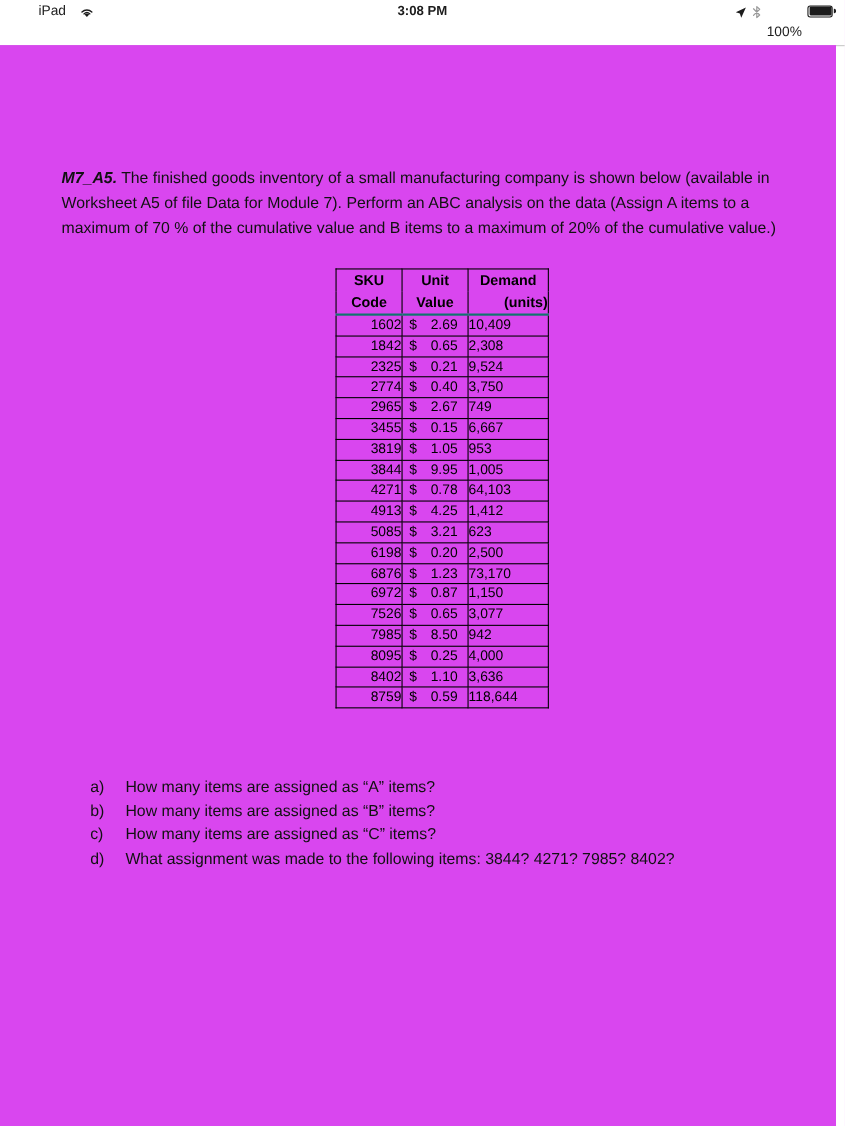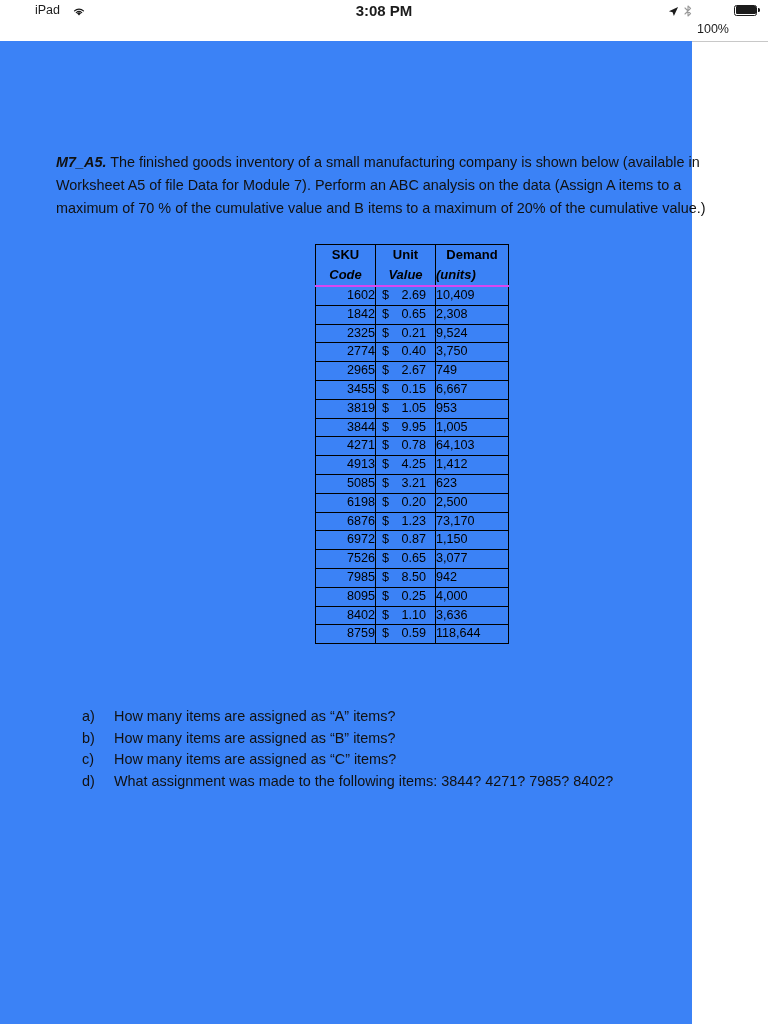--- a/index.html
+++ b/index.html
@@ -12,21 +12,21 @@
     -webkit-font-smoothing: antialiased;
   }
   .page { position: relative; width: 768px; height: 1024px; overflow: hidden; }
 
   
   .statusbar {
     position: absolute; top: 0; left: 0; width: 768px; height: 20px;
     display: flex; align-items: center; font-size: 12.5px; color: #1c1c1c;
   }
   .sb-left { position: absolute; left: 10px; display: flex; align-items: center; gap: 12px; padding-left: 25px; }
-  .sb-center { position: absolute; left: 0; width: 768px; text-align: center; font-weight: bold; font-size: 15px; }
+  .sb-center { position: absolute; left: 0; width: 768px; text-align: center; font-weight: bold; font-size: 12px; }
   .sb-right { position: absolute; right: 8px; display: flex; align-items: center; gap: 5px; }
   .sb-device { font-size: 12.5px; }
   .sb-pct { font-size: 12.5px; margin-top: 38px; }
 
   .wifi-icon { display: inline-block; width: 14px; height: 11px; position: relative; top: 1px; }
   .loc-icon { display: inline-block; width: 11px; height: 11px; position: relative; top: 1px; }
   .bt-icon  { display: inline-block; width: 8px; height: 12px; position: relative; top: 1px; }
 
   .battery { display: inline-block; width: 26px; height: 11px; position: relative; }
   .battery .shell {
@@ -48,31 +48,31 @@
     display: flex; align-items: center; justify-content: center; gap: 5px;
     font-size: 12.5px; color: #222;
   }
   .lock-icon { display: inline-block; width: 8px; height: 11px; position: relative; top: 1px; }
   .sep-line {
     position: absolute; top: 41px; left: 0; width: 768px; height: 1px;
     background: #c8c8c8;
   }
 
   
-  .doc { position: absolute; top: 41px; left: 0; width: 692px; height: 983px; background: #3b82f6; }
+  .doc { position: absolute; top: 41px; left: 0; width: 760px; height: 983px; background: #d946ef; }
 
   .prompt {
     position: absolute; left: 56px; top: 96px; width: 662px;
     font-size: 14.4px; line-height: 23px; color: #111;
     text-align: left;
   }
   .prompt .tag { font-weight: bold; font-style: italic; }
 
   
-  .tbl-wrap { position: absolute; left: 315px; top: 203px; border-radius: 17px; }
+  .tbl-wrap { position: absolute; left: 305px; top: 203px; border-radius: 17px; }
   table.data {
     border-collapse: collapse;
     font-size: 12.6px;
     color: #000;
   }
   table.data td, table.data th {
     border: 1px solid #000;
     padding: 0;
     height: 17.8px;
     line-height: 17.8px;
@@ -80,21 +80,21 @@
   table.data thead th {
     font-weight: bold;
     text-align: center;
     height: 20px;
     line-height: 20px;
     font-size: 13px;
     border-bottom: none;
     border-top: none;
   }
   table.data thead tr.h1 th { border-top: 1px solid #000; }
-  table.data thead tr.h2 th { border-bottom: 2px solid #d946ef; font-style: italic; }
+  table.data thead tr.h2 th { border-bottom: 2px solid #0f766e; }
   .c-sku    { width: 60px; text-align: right; }
   .c-unit   { width: 60px; }
   .c-demand { width: 73px; text-align: left; padding-right: 6px; }
 
   .money { display: flex; align-items: center; height: 100%; }
   .money .sym { padding-left: 6px; width: 16px; text-align: left; }
   .money .amt { flex: 1; text-align: right; padding-right: 9px; }
 
   
   .questions { position: absolute; left: 82px; top: 665px; font-size: 14.4px; line-height: 21.5px; color: #111; }
@@ -151,21 +151,21 @@
       <table class="data">
         <thead>
           <tr class="h1">
             <th class="c-sku">SKU</th>
             <th class="c-unit">Unit</th>
             <th class="c-demand" style="text-align:center;padding-right:0">Demand</th>
           </tr>
           <tr class="h2">
             <th class="c-sku">Code</th>
             <th class="c-unit">Value</th>
-            <th class="c-demand" style="text-align:left;padding-right:0">(units)</th>
+            <th class="c-demand" style="text-align:right;padding-right:0">(units)</th>
           </tr>
         </thead>
         <tbody id="tbody">
             <tr>
               <td class="c-sku">1602</td>
               <td class="c-unit">
                 <div class="money">
                   <span class="sym">$</span>
                   <span class="amt">2.69</span>
                 </div>

